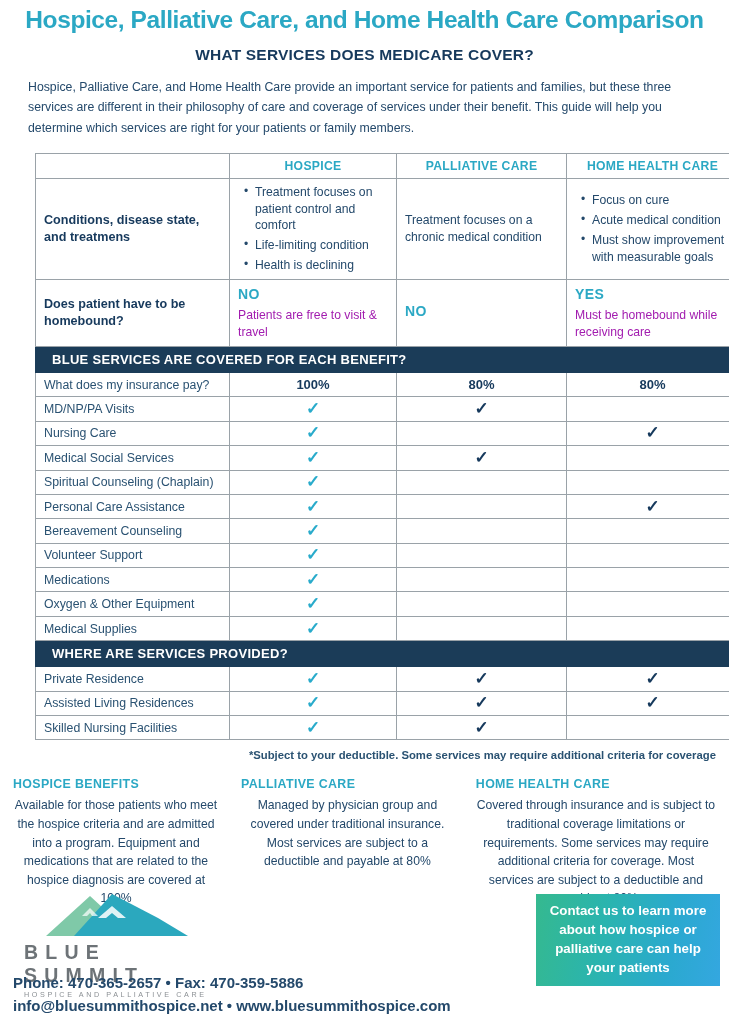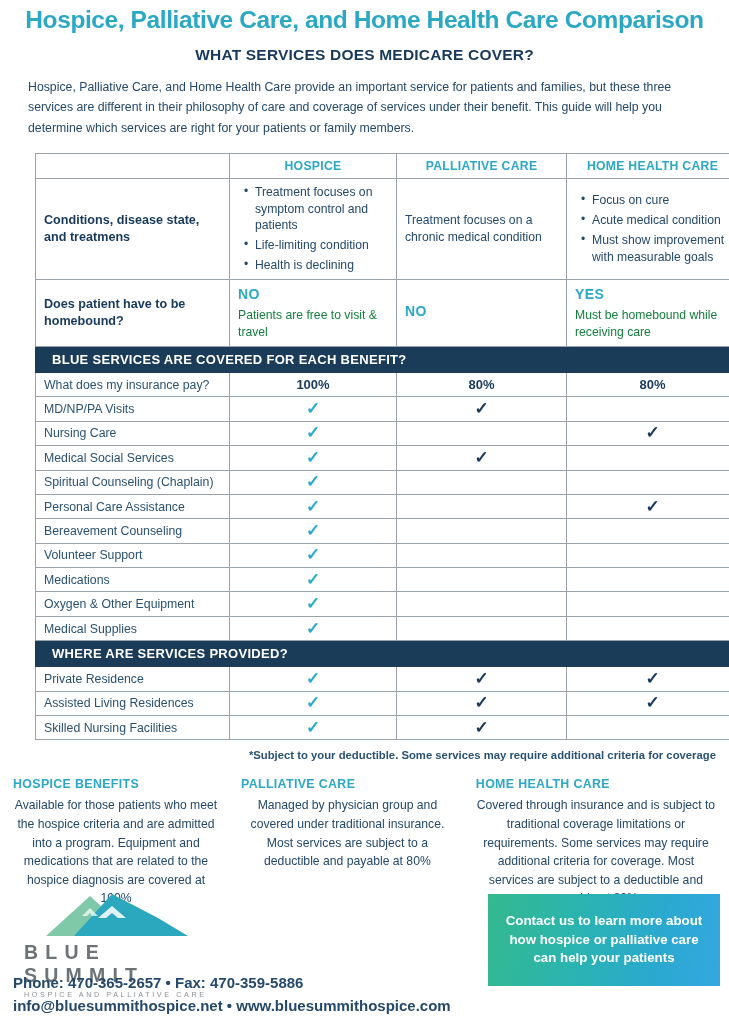--- a/index.html
+++ b/index.html
@@ -111,21 +111,21 @@
   td.celltext.bullets { text-align: left; padding-left: 14px; }
 
   .bigword {
     display: block;
     font-size: 14px;
     font-weight: bold;
     color: #2BA8C4;
     letter-spacing: 0.4px;
     margin-bottom: 2px;
   }
-  .subline { display: block; font-size: 12.2px; line-height: 1.4; color: #15803d; }
+  .subline { display: block; font-size: 12.2px; line-height: 1.4; color: #a21caf; }
 
   td.pct {
     text-align: center;
     font-size: 13px;
     font-weight: bold;
     color: #16395c;
   }
 
   
   tr.banner td {
@@ -209,21 +209,21 @@
     font-size: 7.2px;
     letter-spacing: 2.6px;
     color: #8b9094;
     margin-top: 3px;
     padding-left: 6px;
     font-weight: normal;
   }
   .contact-box {
     position: absolute;
     right: 9px; top: 10px;
-    width: 232px;
+    width: 184px;
     height: 92px;
     background: linear-gradient(100deg, #35b98f 0%, #2ab4b0 38%, #2aa9cf 72%, #34a7e0 100%);
     display: flex;
     align-items: center;
     justify-content: flex-end;
   }
   .contact-box p {
     color: #ffffff;
     font-size: 13.3px;
     font-weight: bold;
@@ -264,21 +264,21 @@
           <th>PALLIATIVE CARE</th>
           <th>HOME HEALTH CARE</th>
         </tr>
       </thead>
       <tbody>
 
         <tr>
           <td class="rowlabel-bold">Conditions, disease state, and treatmens</td>
           <td class="celltext bullets">
             <ul class="bul">
-              <li>Treatment focuses on symptom control and patients</li>
+              <li>Treatment focuses on patient control and comfort</li>
               <li>Life-limiting condition</li>
               <li>Health is declining</li>
             </ul>
           </td>
           <td class="celltext">Treatment focuses on a chronic medical condition</td>
           <td class="celltext bullets">
             <ul class="bul">
               <li>Focus on cure</li>
               <li>Acute medical condition</li>
               <li>Must show improvement with measurable goals</li>

